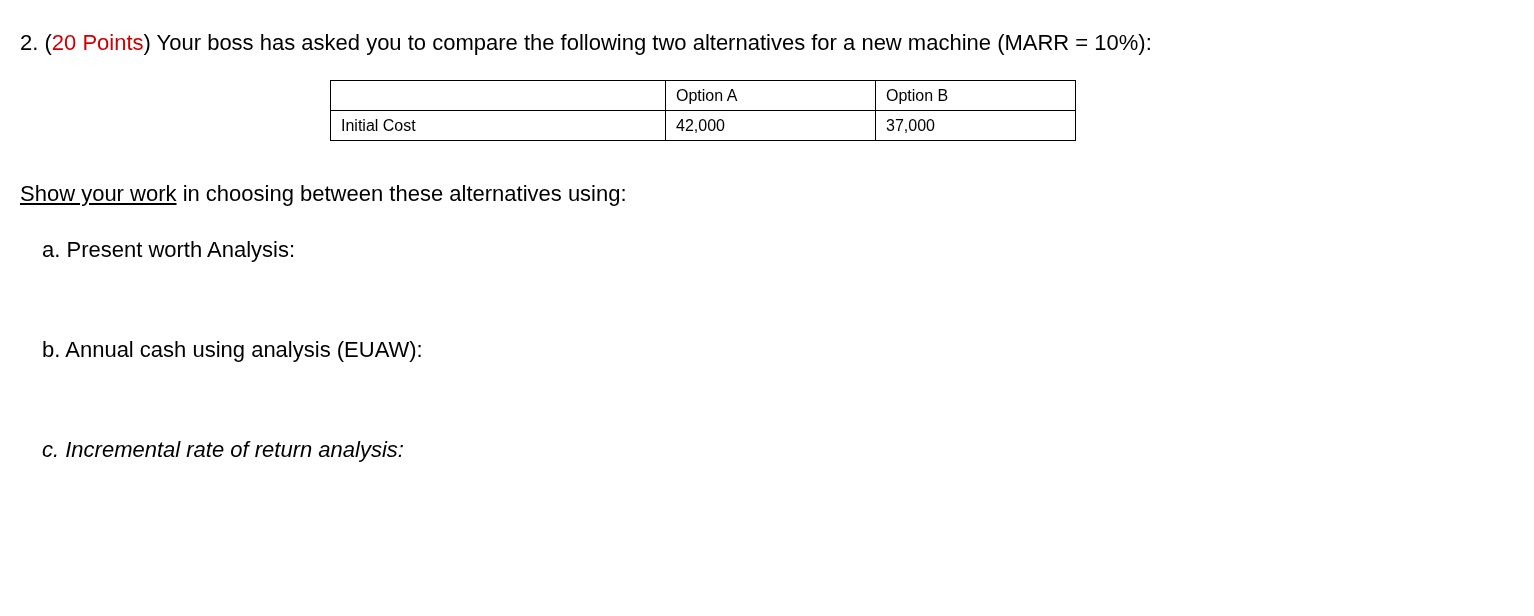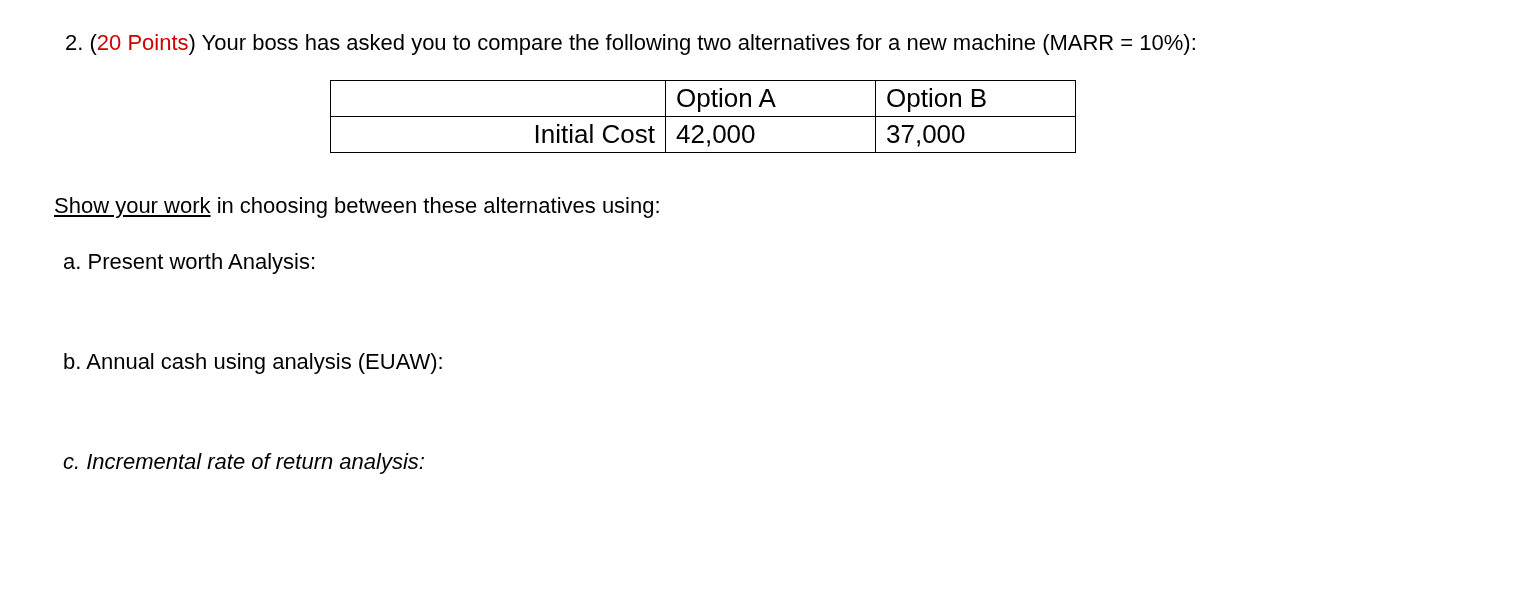--- a/index.html
+++ b/index.html
@@ -10,59 +10,56 @@
     body {
       font-family: Arial, Helvetica, sans-serif;
       font-size: 22px;
       color: #000;
       background: #fff;
       padding: 30px 20px;
       width: 1534px;
     }
     .question-header {
       margin-bottom: 24px;
-      margin-left: 45px;
     }
     .points {
       color: #cc0000;
     }
     .data-table {
       border-collapse: collapse;
       margin-left: 310px;
       margin-bottom: 40px;
     }
     .data-table td {
       border: 1.5px solid #000;
       padding: 2px 10px;
-      font-size: 26px;
+      font-size: 16px;
       vertical-align: middle;
       height: 30px;
     }
     .col-label {
       width: 335px;
-      text-align: right;
     }
     .col-a {
       width: 210px;
     }
     .col-b {
       width: 200px;
     }
     .merged-cell {
       text-align: center;
     }
     .instruction {
-      margin-left: 34px;
       margin-bottom: 30px;
     }
     .underline {
       text-decoration: underline;
     }
     .subpart {
-      margin-left: 43px;
+      margin-left: 22px;
       margin-bottom: 74px;
     }
     .subpart:last-child {
       margin-bottom: 0;
       font-style: italic;
     }
   </style>
 </head>
 <body>
 

